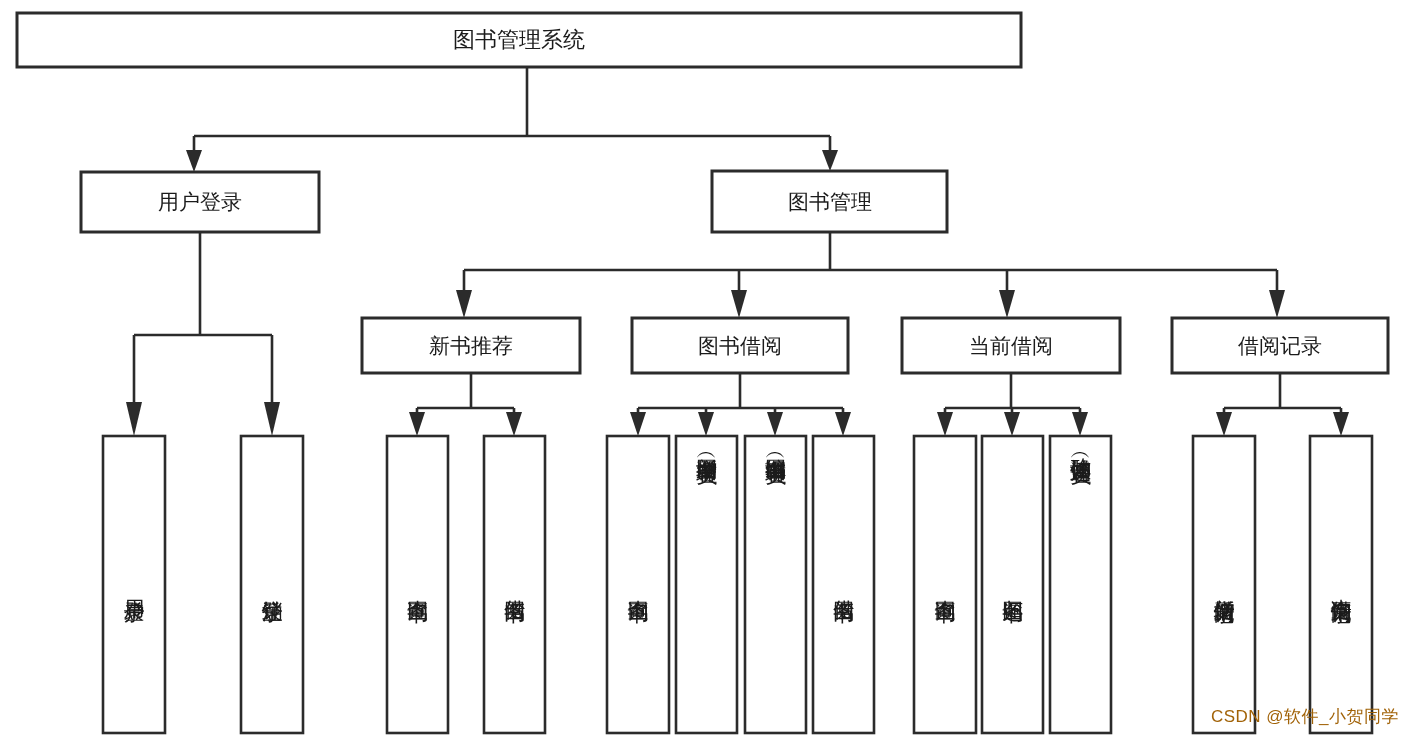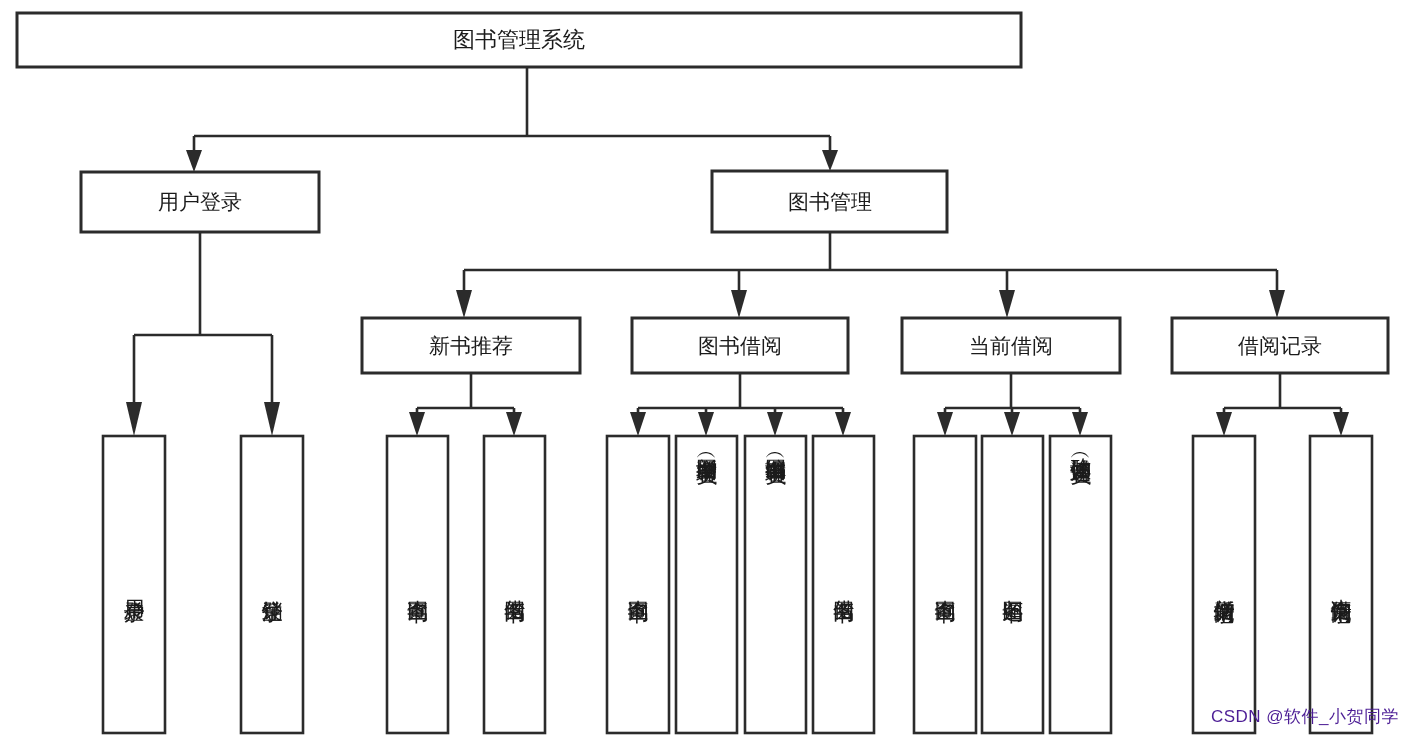--- a/index.html
+++ b/index.html
@@ -76,21 +76,21 @@
     color: #1b1b1b;
     letter-spacing: 1px;
     white-space: nowrap;
   }
   .watermark {
     position: absolute;
     right: 6px;
     bottom: 4px;
     font-family: "Liberation Sans", sans-serif;
     font-size: 17px;
-    color: #4c1d95;
+    color: #a16207;
     letter-spacing: 0.5px;
     white-space: nowrap;
   }
 </style>
 </head>
 <body>
 
 <div id="diagram-root">
 
   <svg class="diagram" viewBox="0 0 1405 747">

